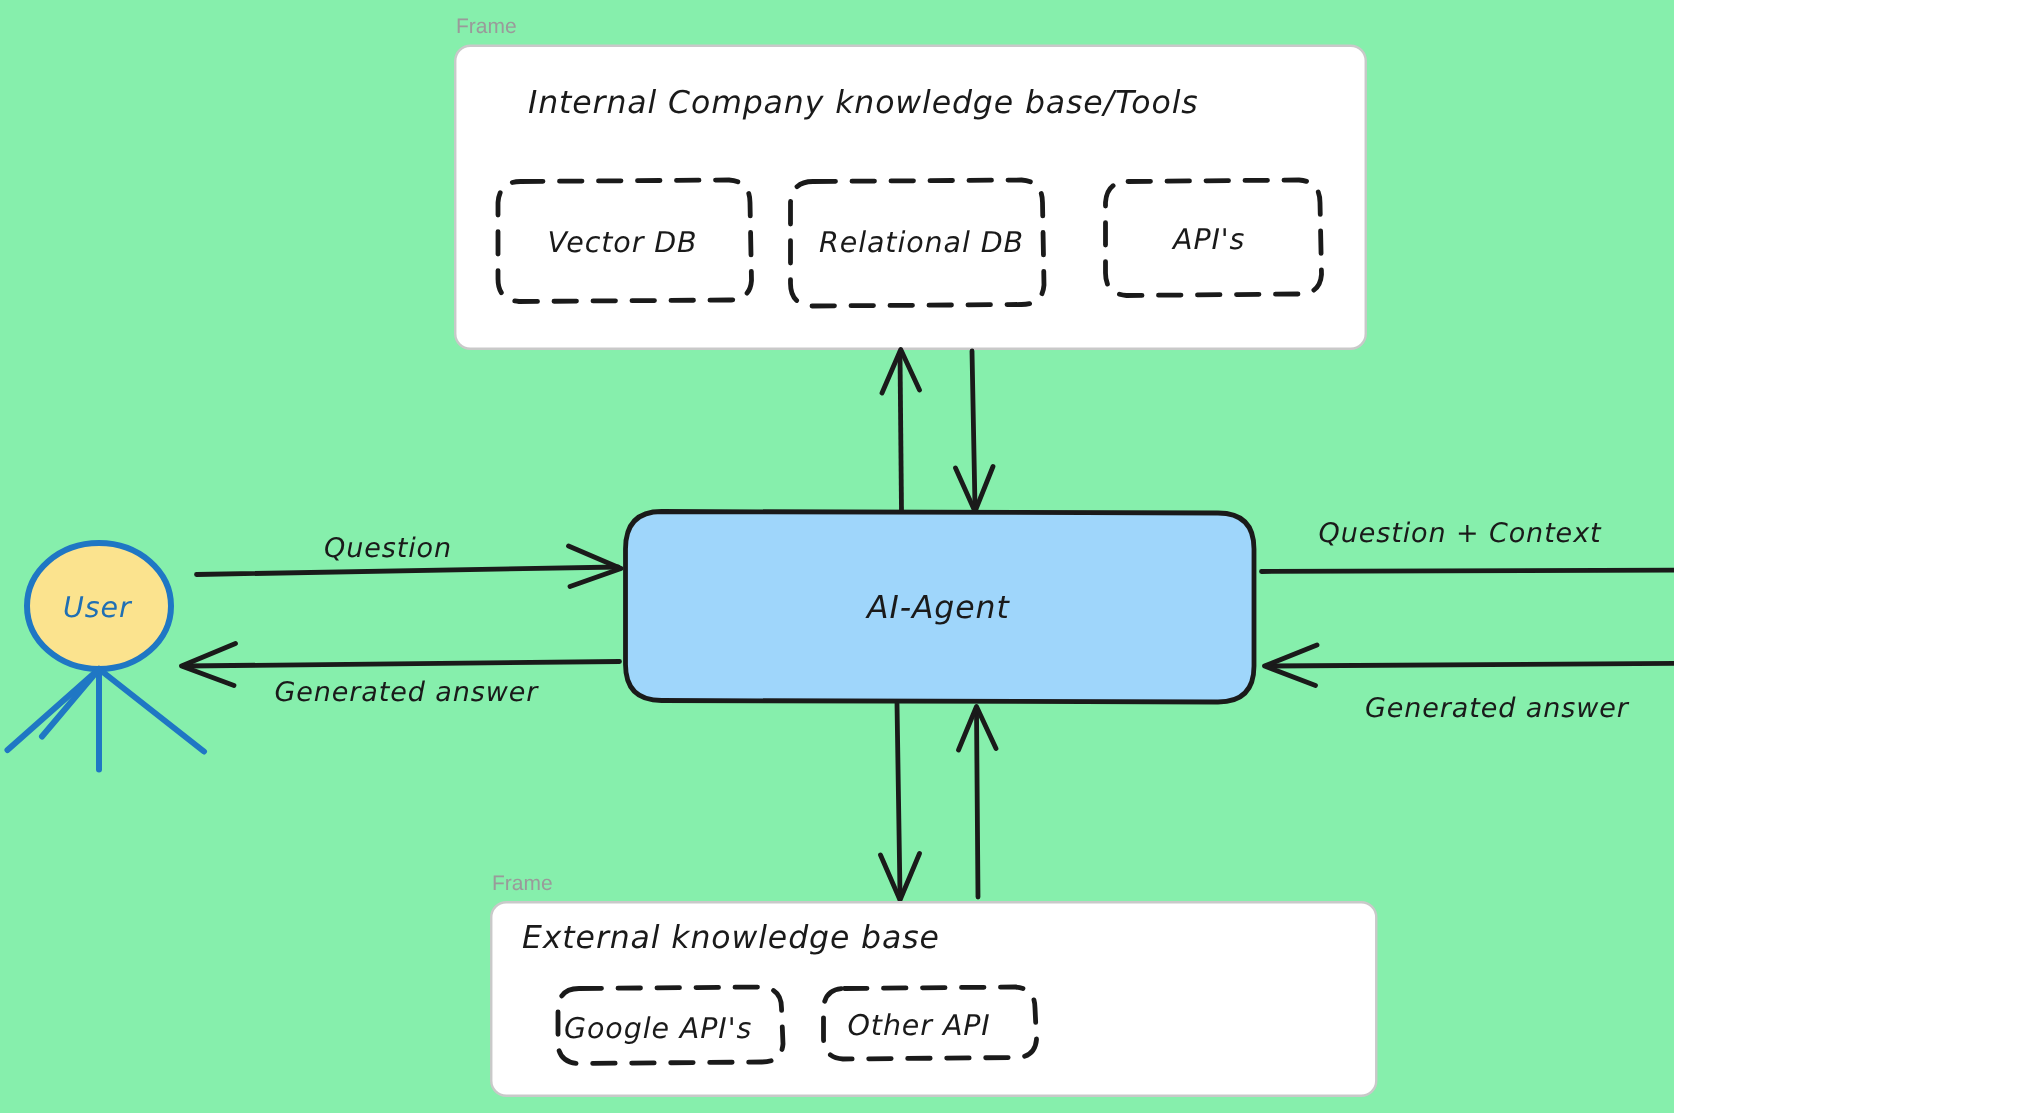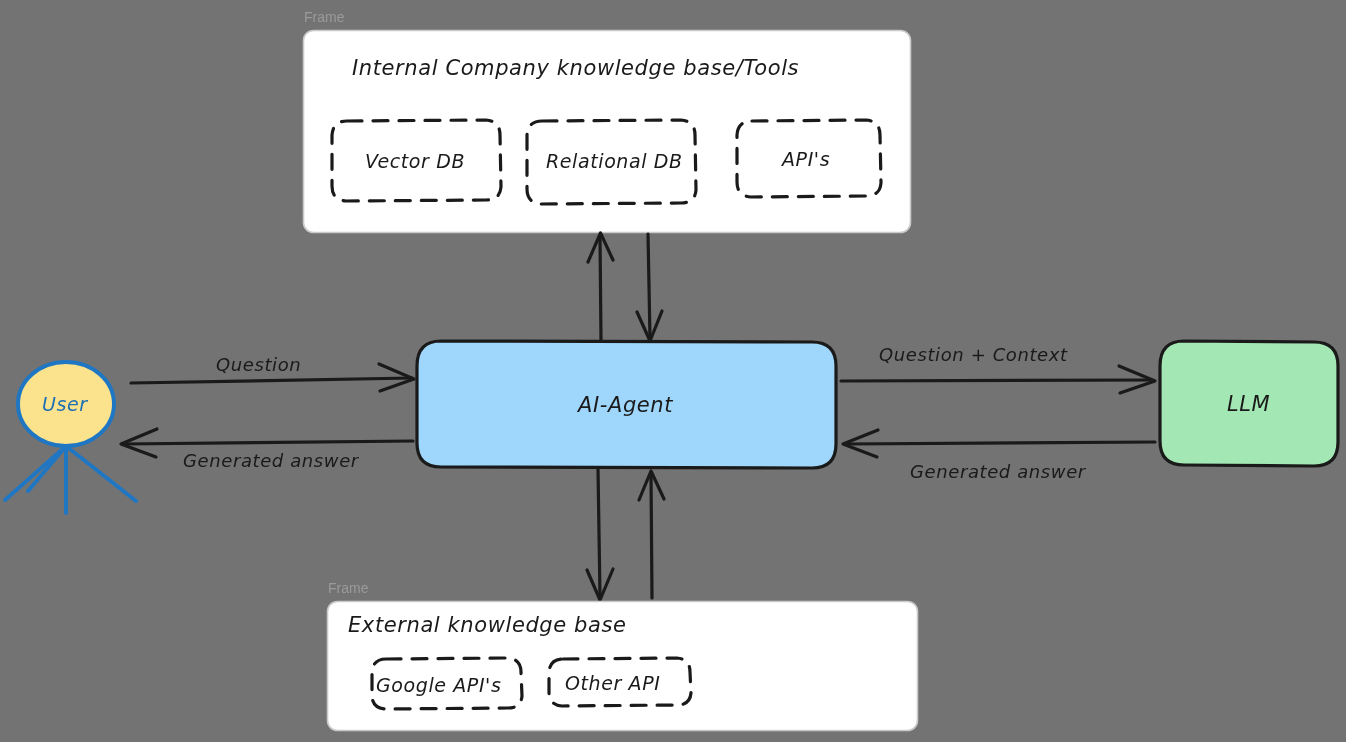--- a/index.html
+++ b/index.html
@@ -5,23 +5,23 @@
   html, body {
     margin: 0;
     padding: 0;
     background: #ffffff;
   }
   body {
     font-family: "DejaVu Sans", sans-serif;
   }
   #canvas {
     position: relative;
-    width: 1346px;
+    width: 1116px;
     height: 742px;
-    background: #737373;
+    background: #86efac;
     overflow: hidden;
   }
   #diagram-svg {
     position: absolute;
     left: 0;
     top: 0;
     width: 1346px;
     height: 742px;
   }
   .frame-label {

